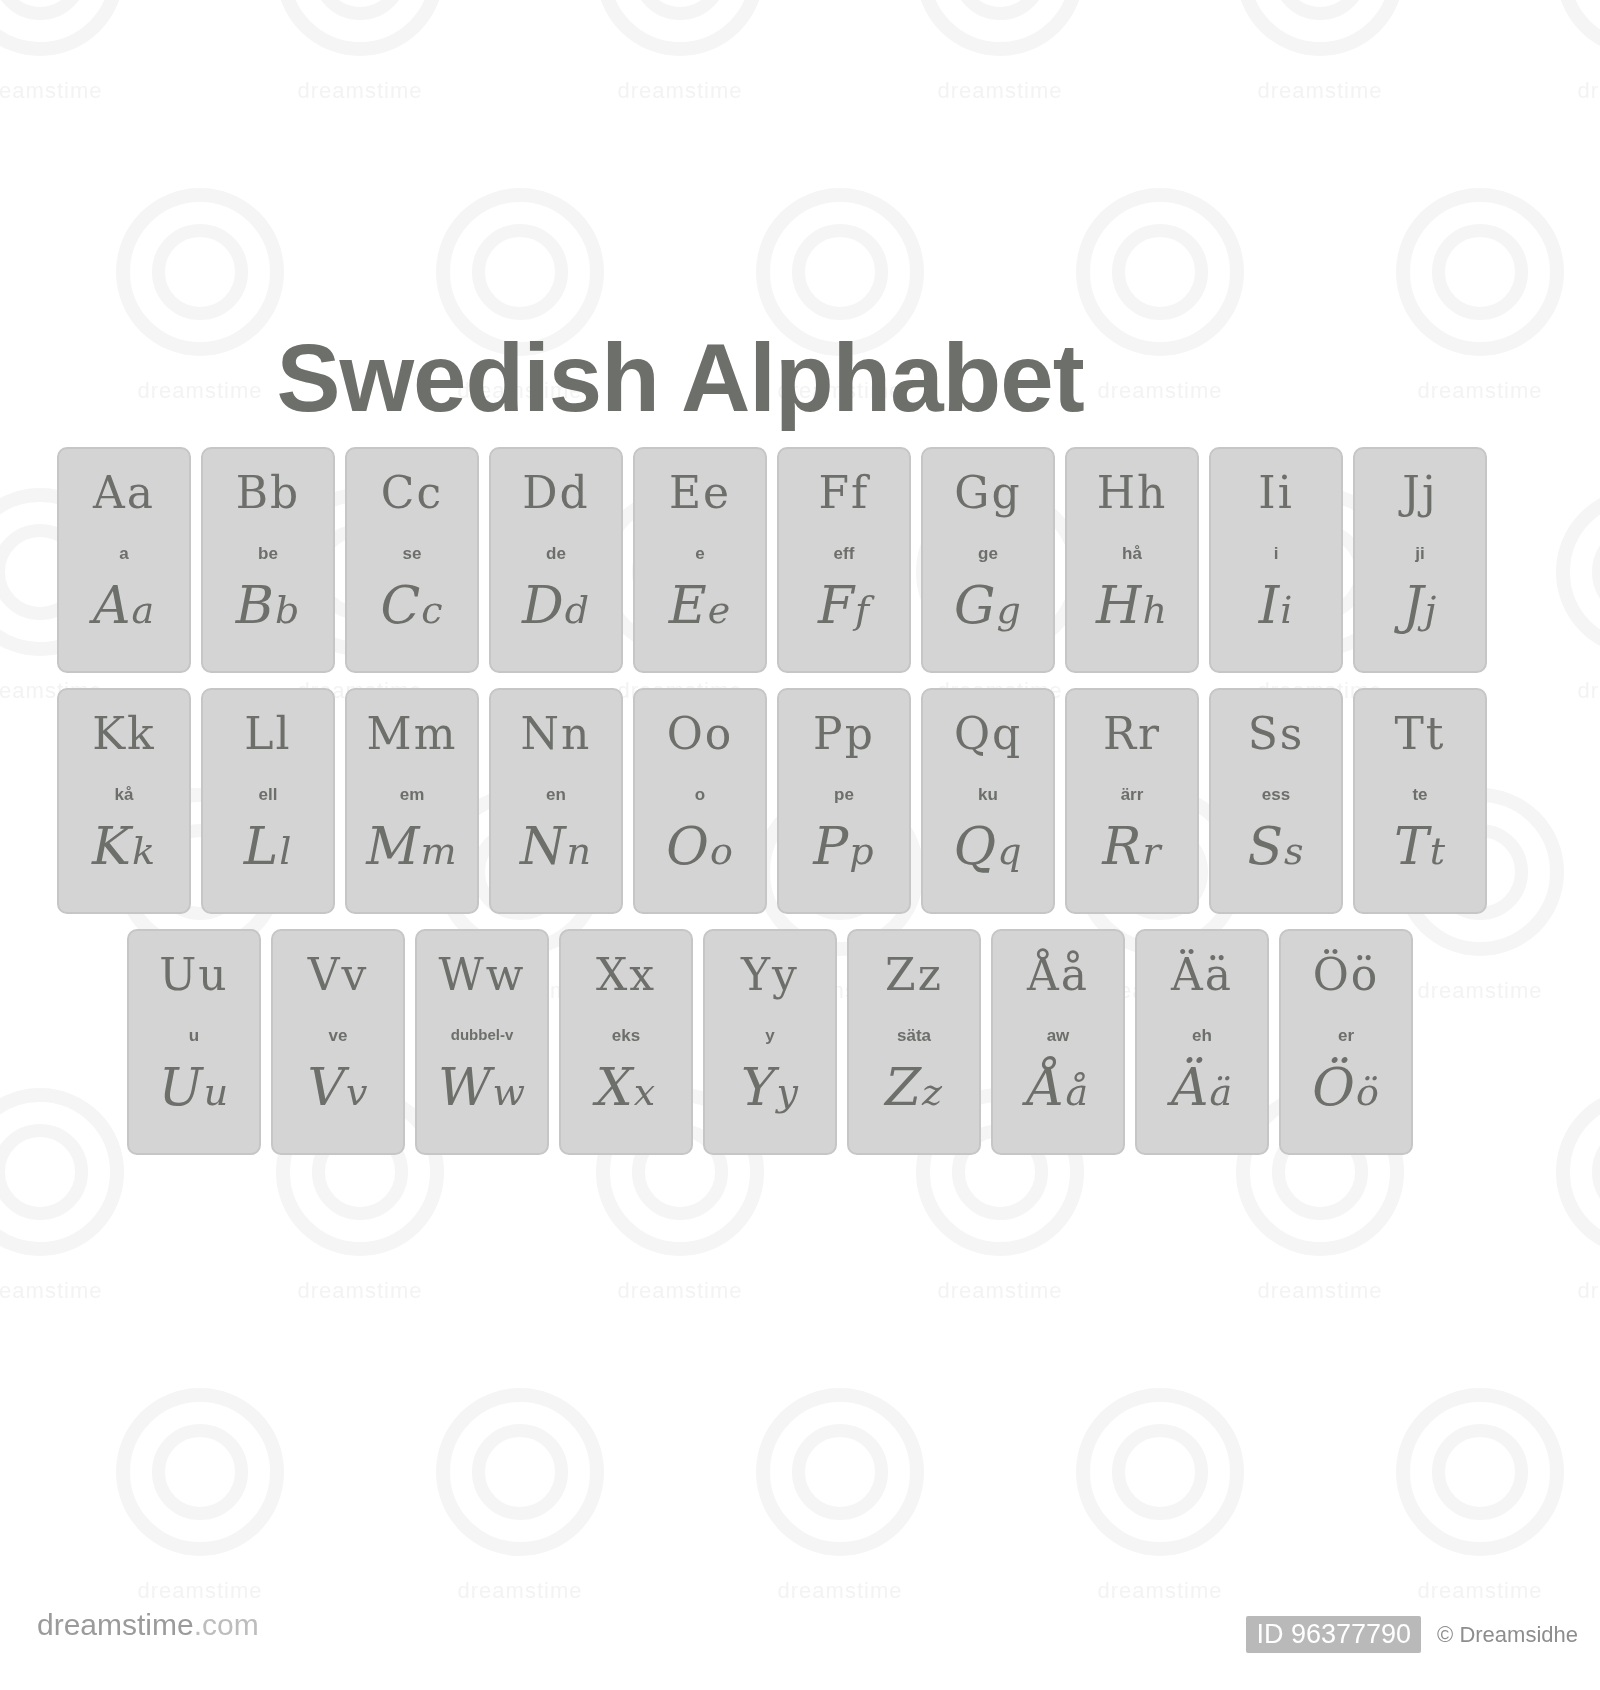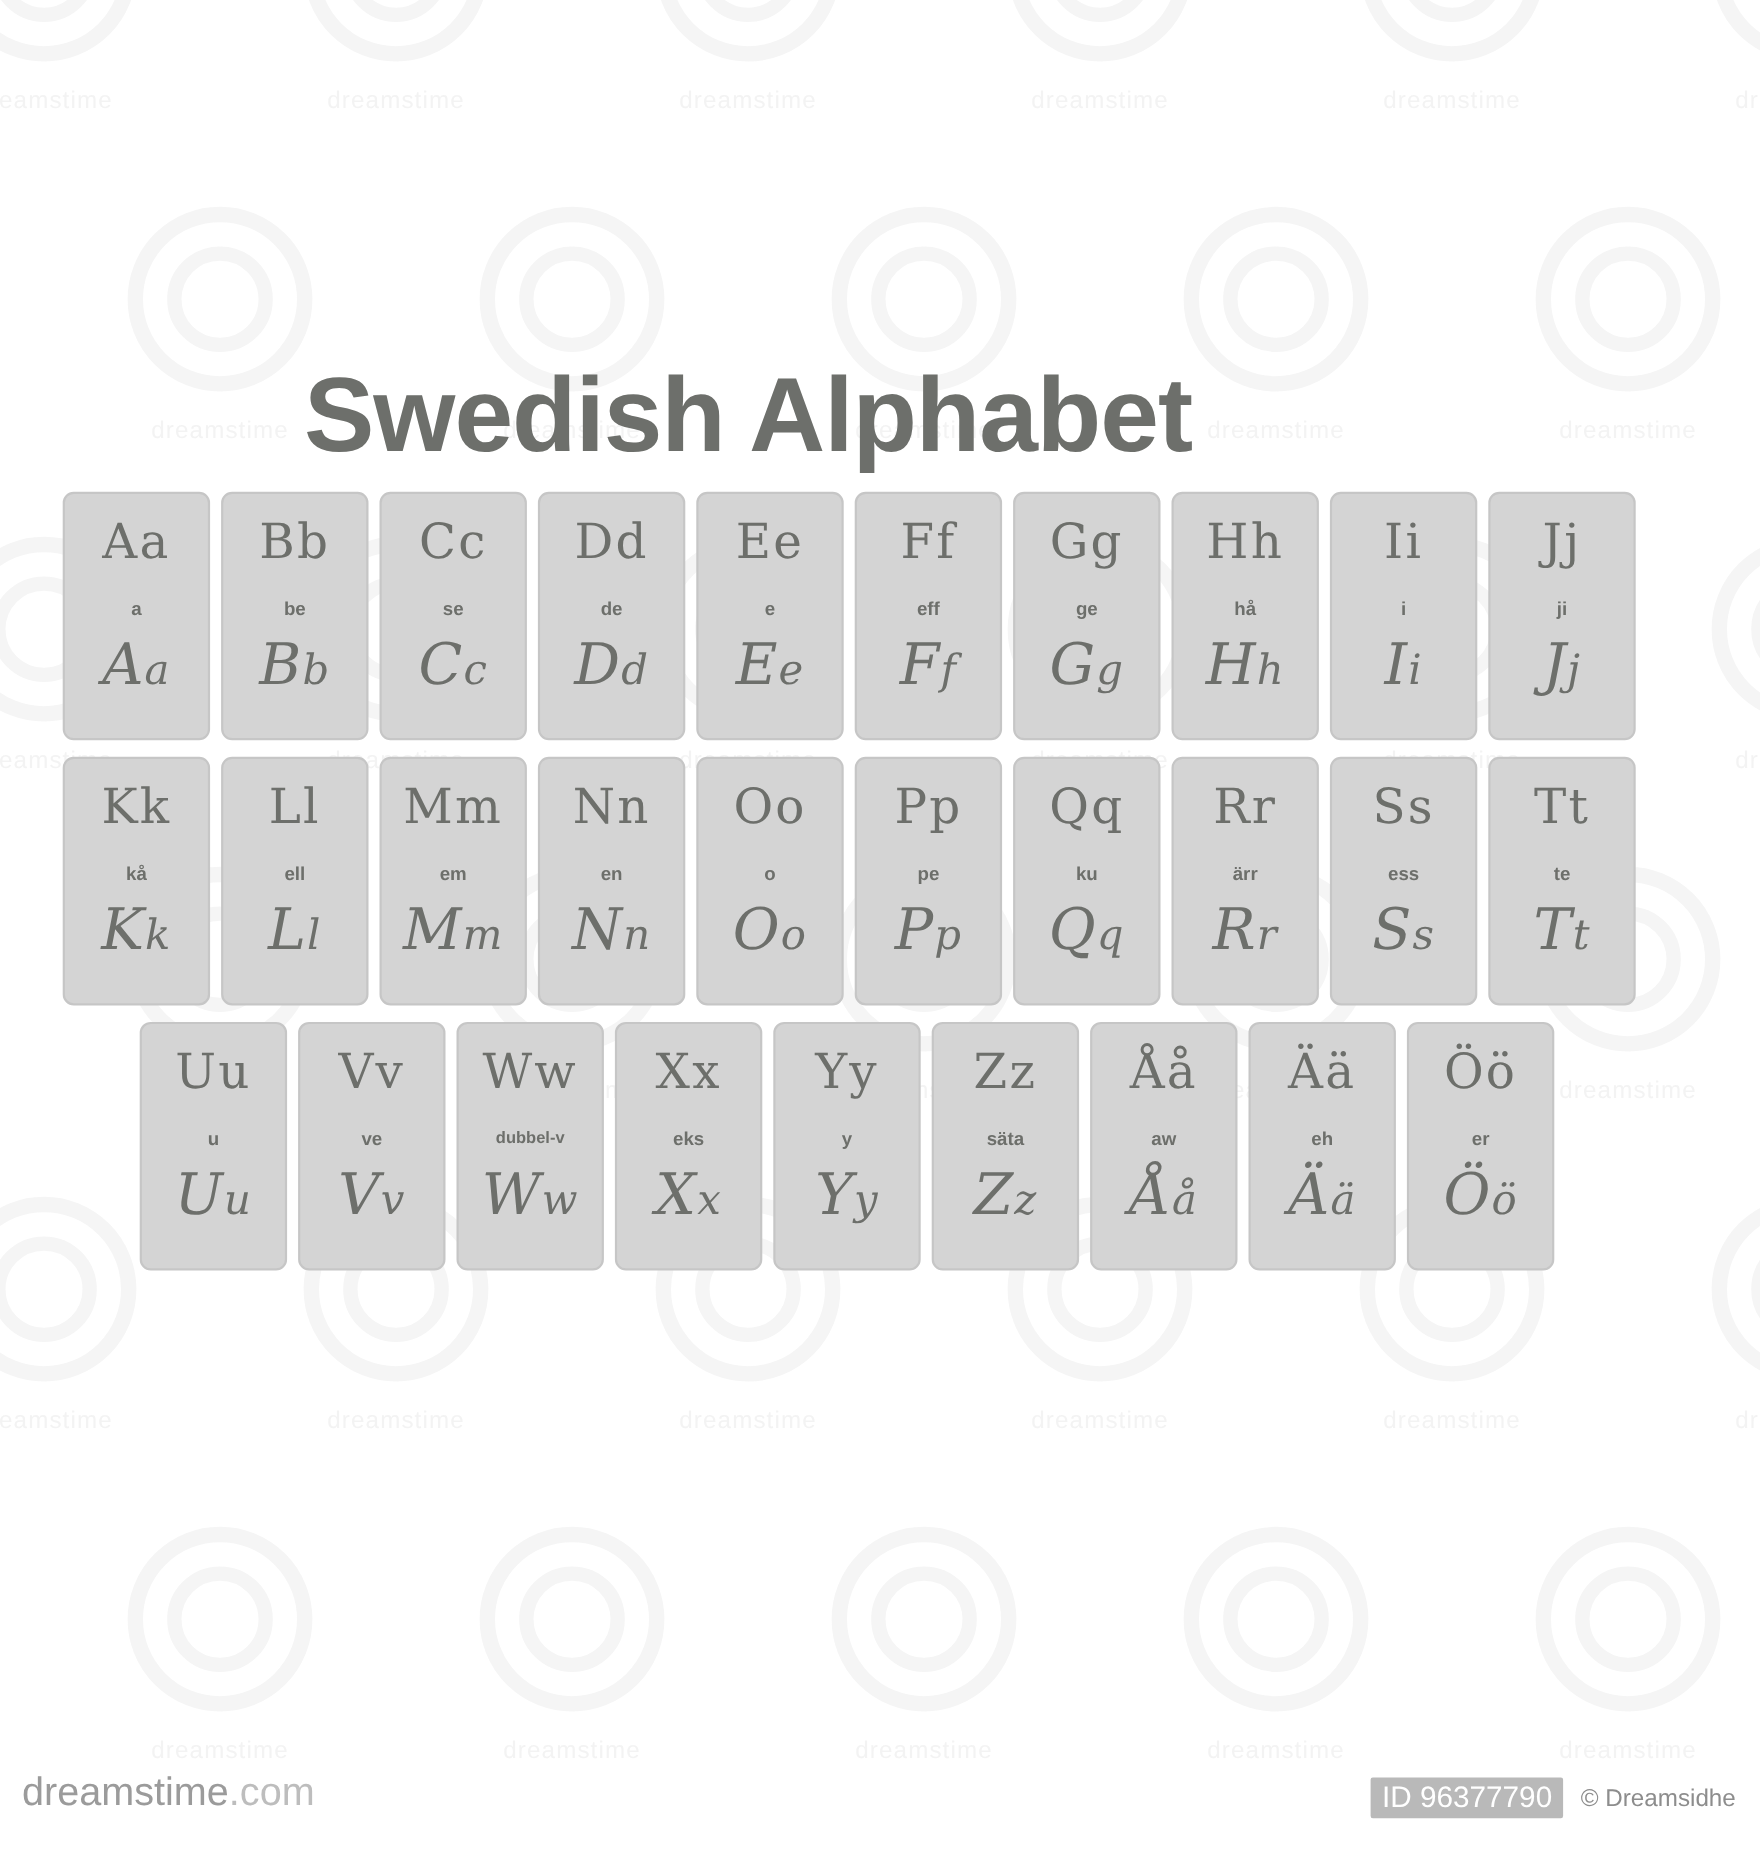--- a/index.html
+++ b/index.html
@@ -155,23 +155,23 @@
   #footer {
     position: absolute;
     left: 0;
     top: 1600px;
     width: 1600px;
     height: 90px;
     z-index: 3;
   }
   #brand {
     position: absolute;
-    left: 20px;
+    left: 37px;
     top: 8px;
-    font-size: 36px;
+    font-size: 30px;
     color: #9b9b9b;
     font-family: "Liberation Sans", sans-serif;
   }
   #brand .dot { color: #bdbdbd; }
   #footer-right {
     position: absolute;
     right: 22px;
     top: 16px;
     font-size: 22px;
     color: #8d8d8d;

